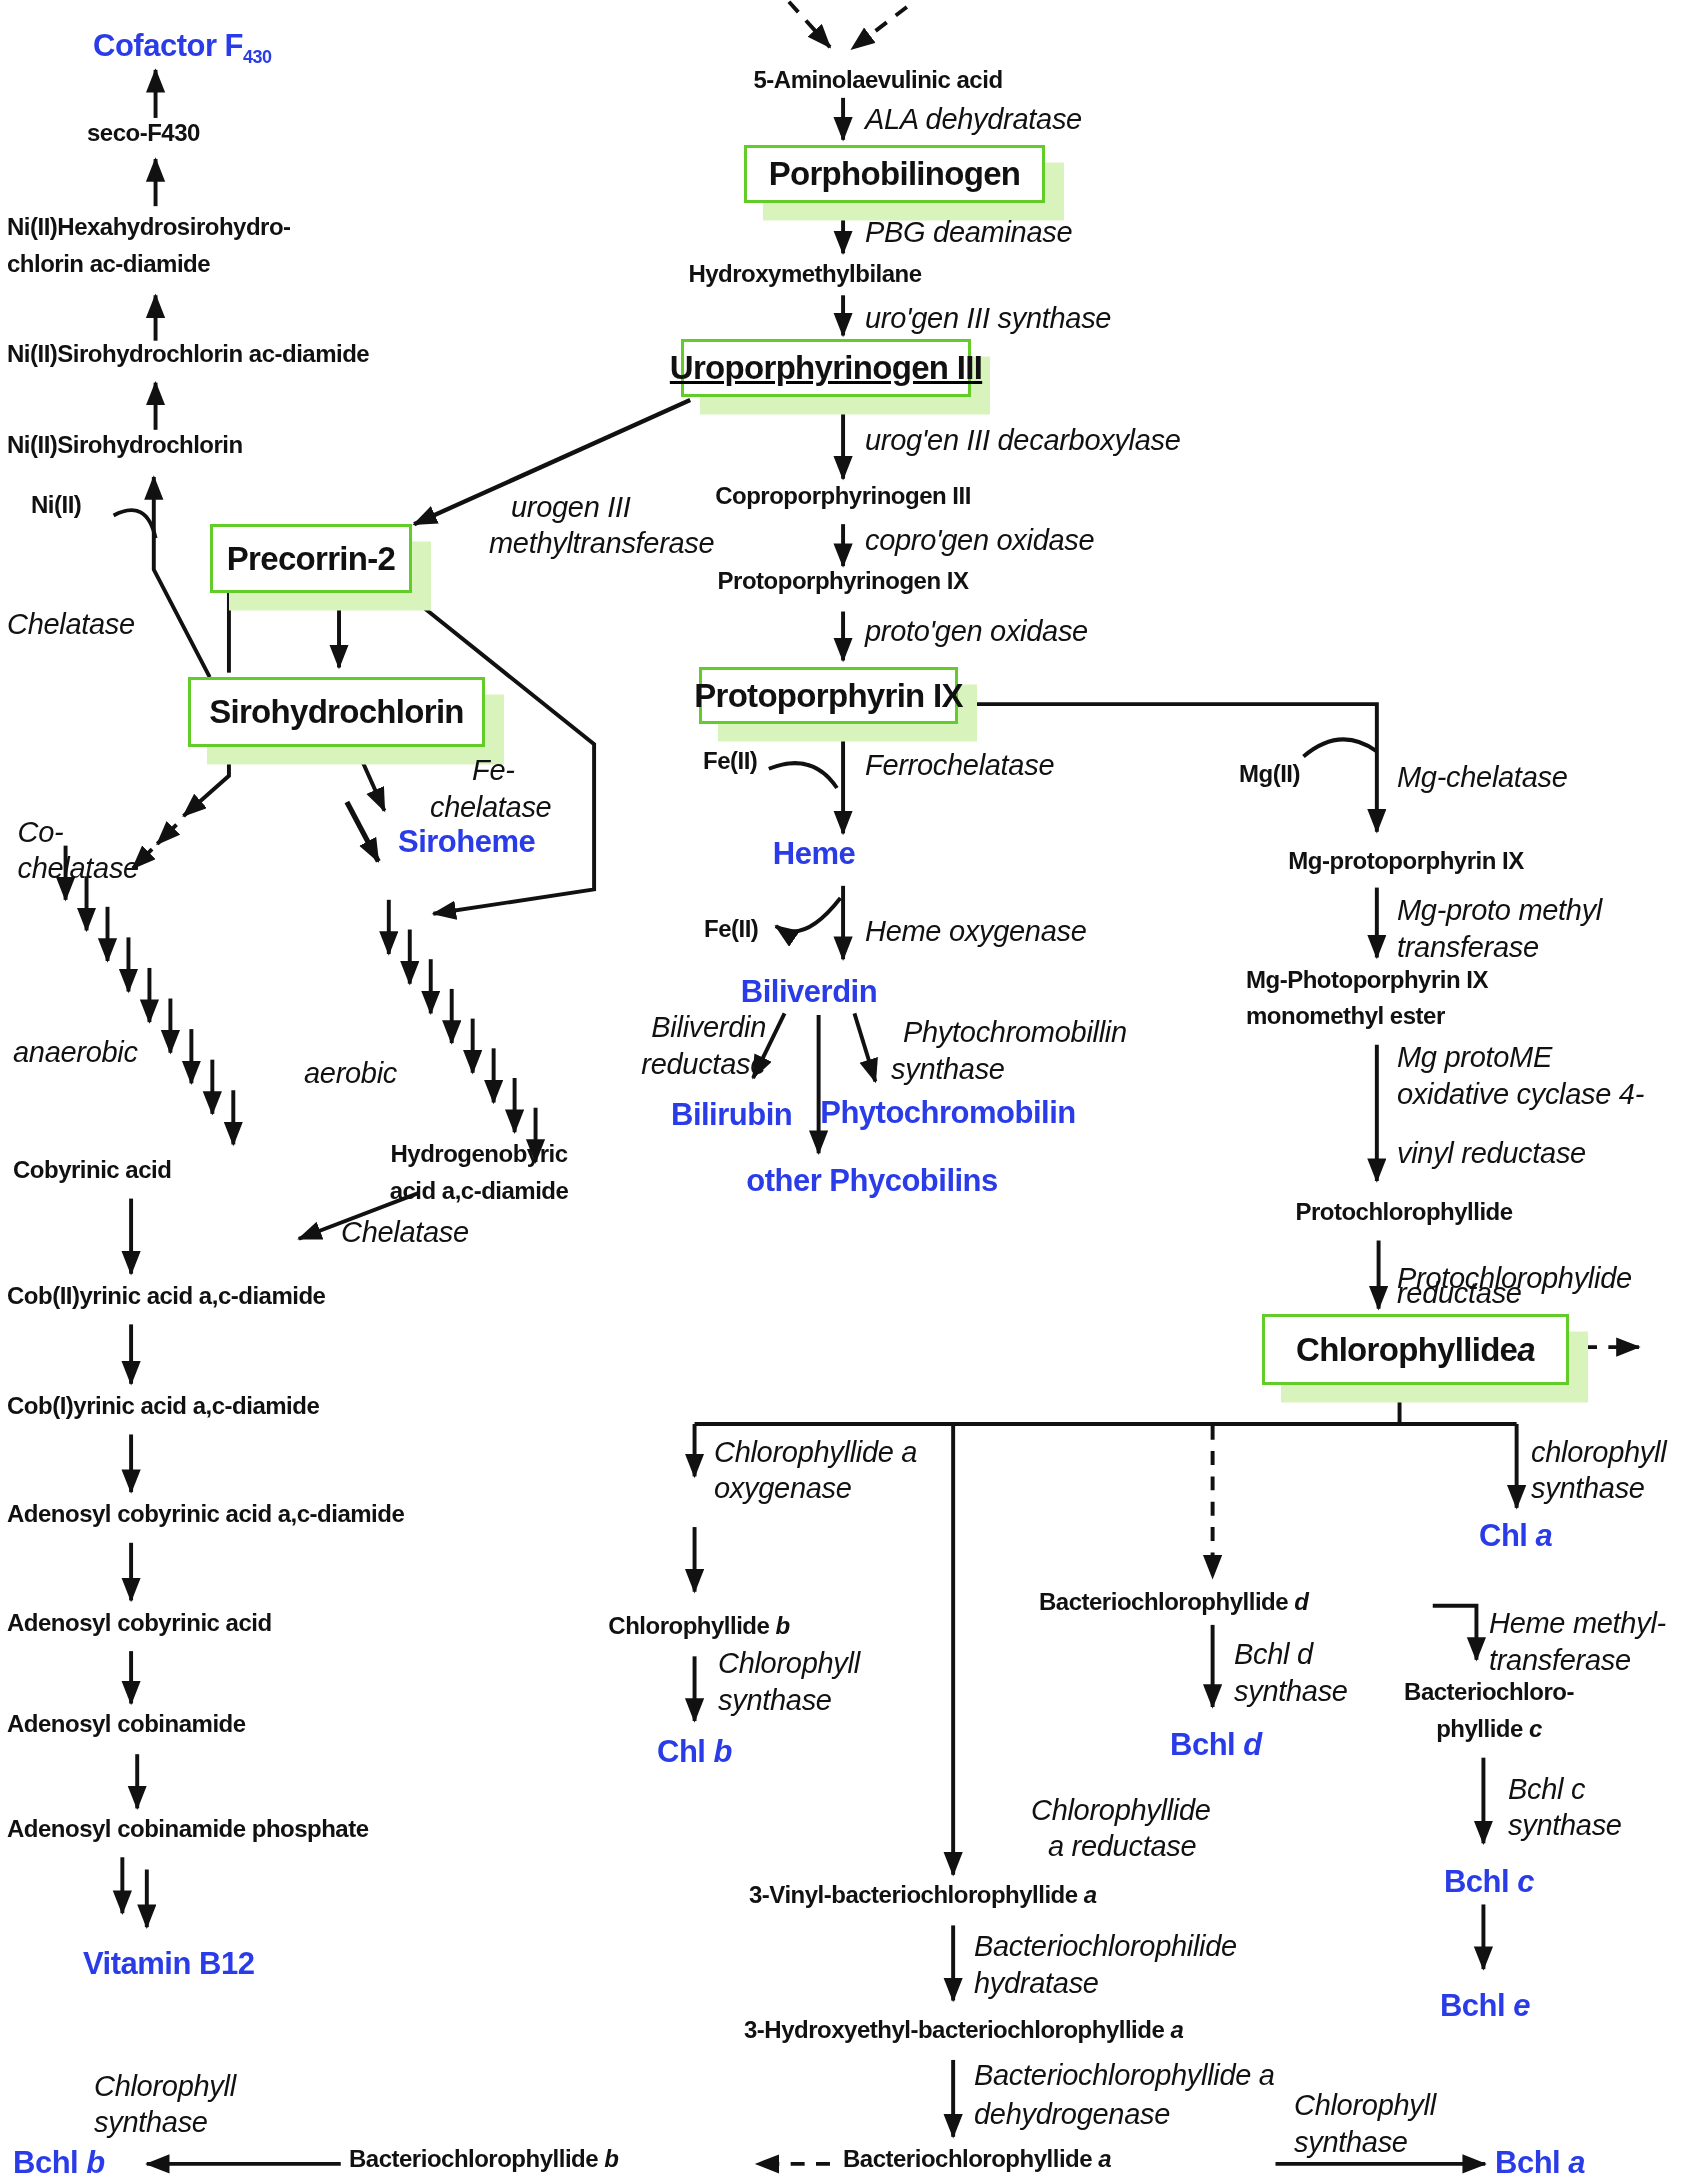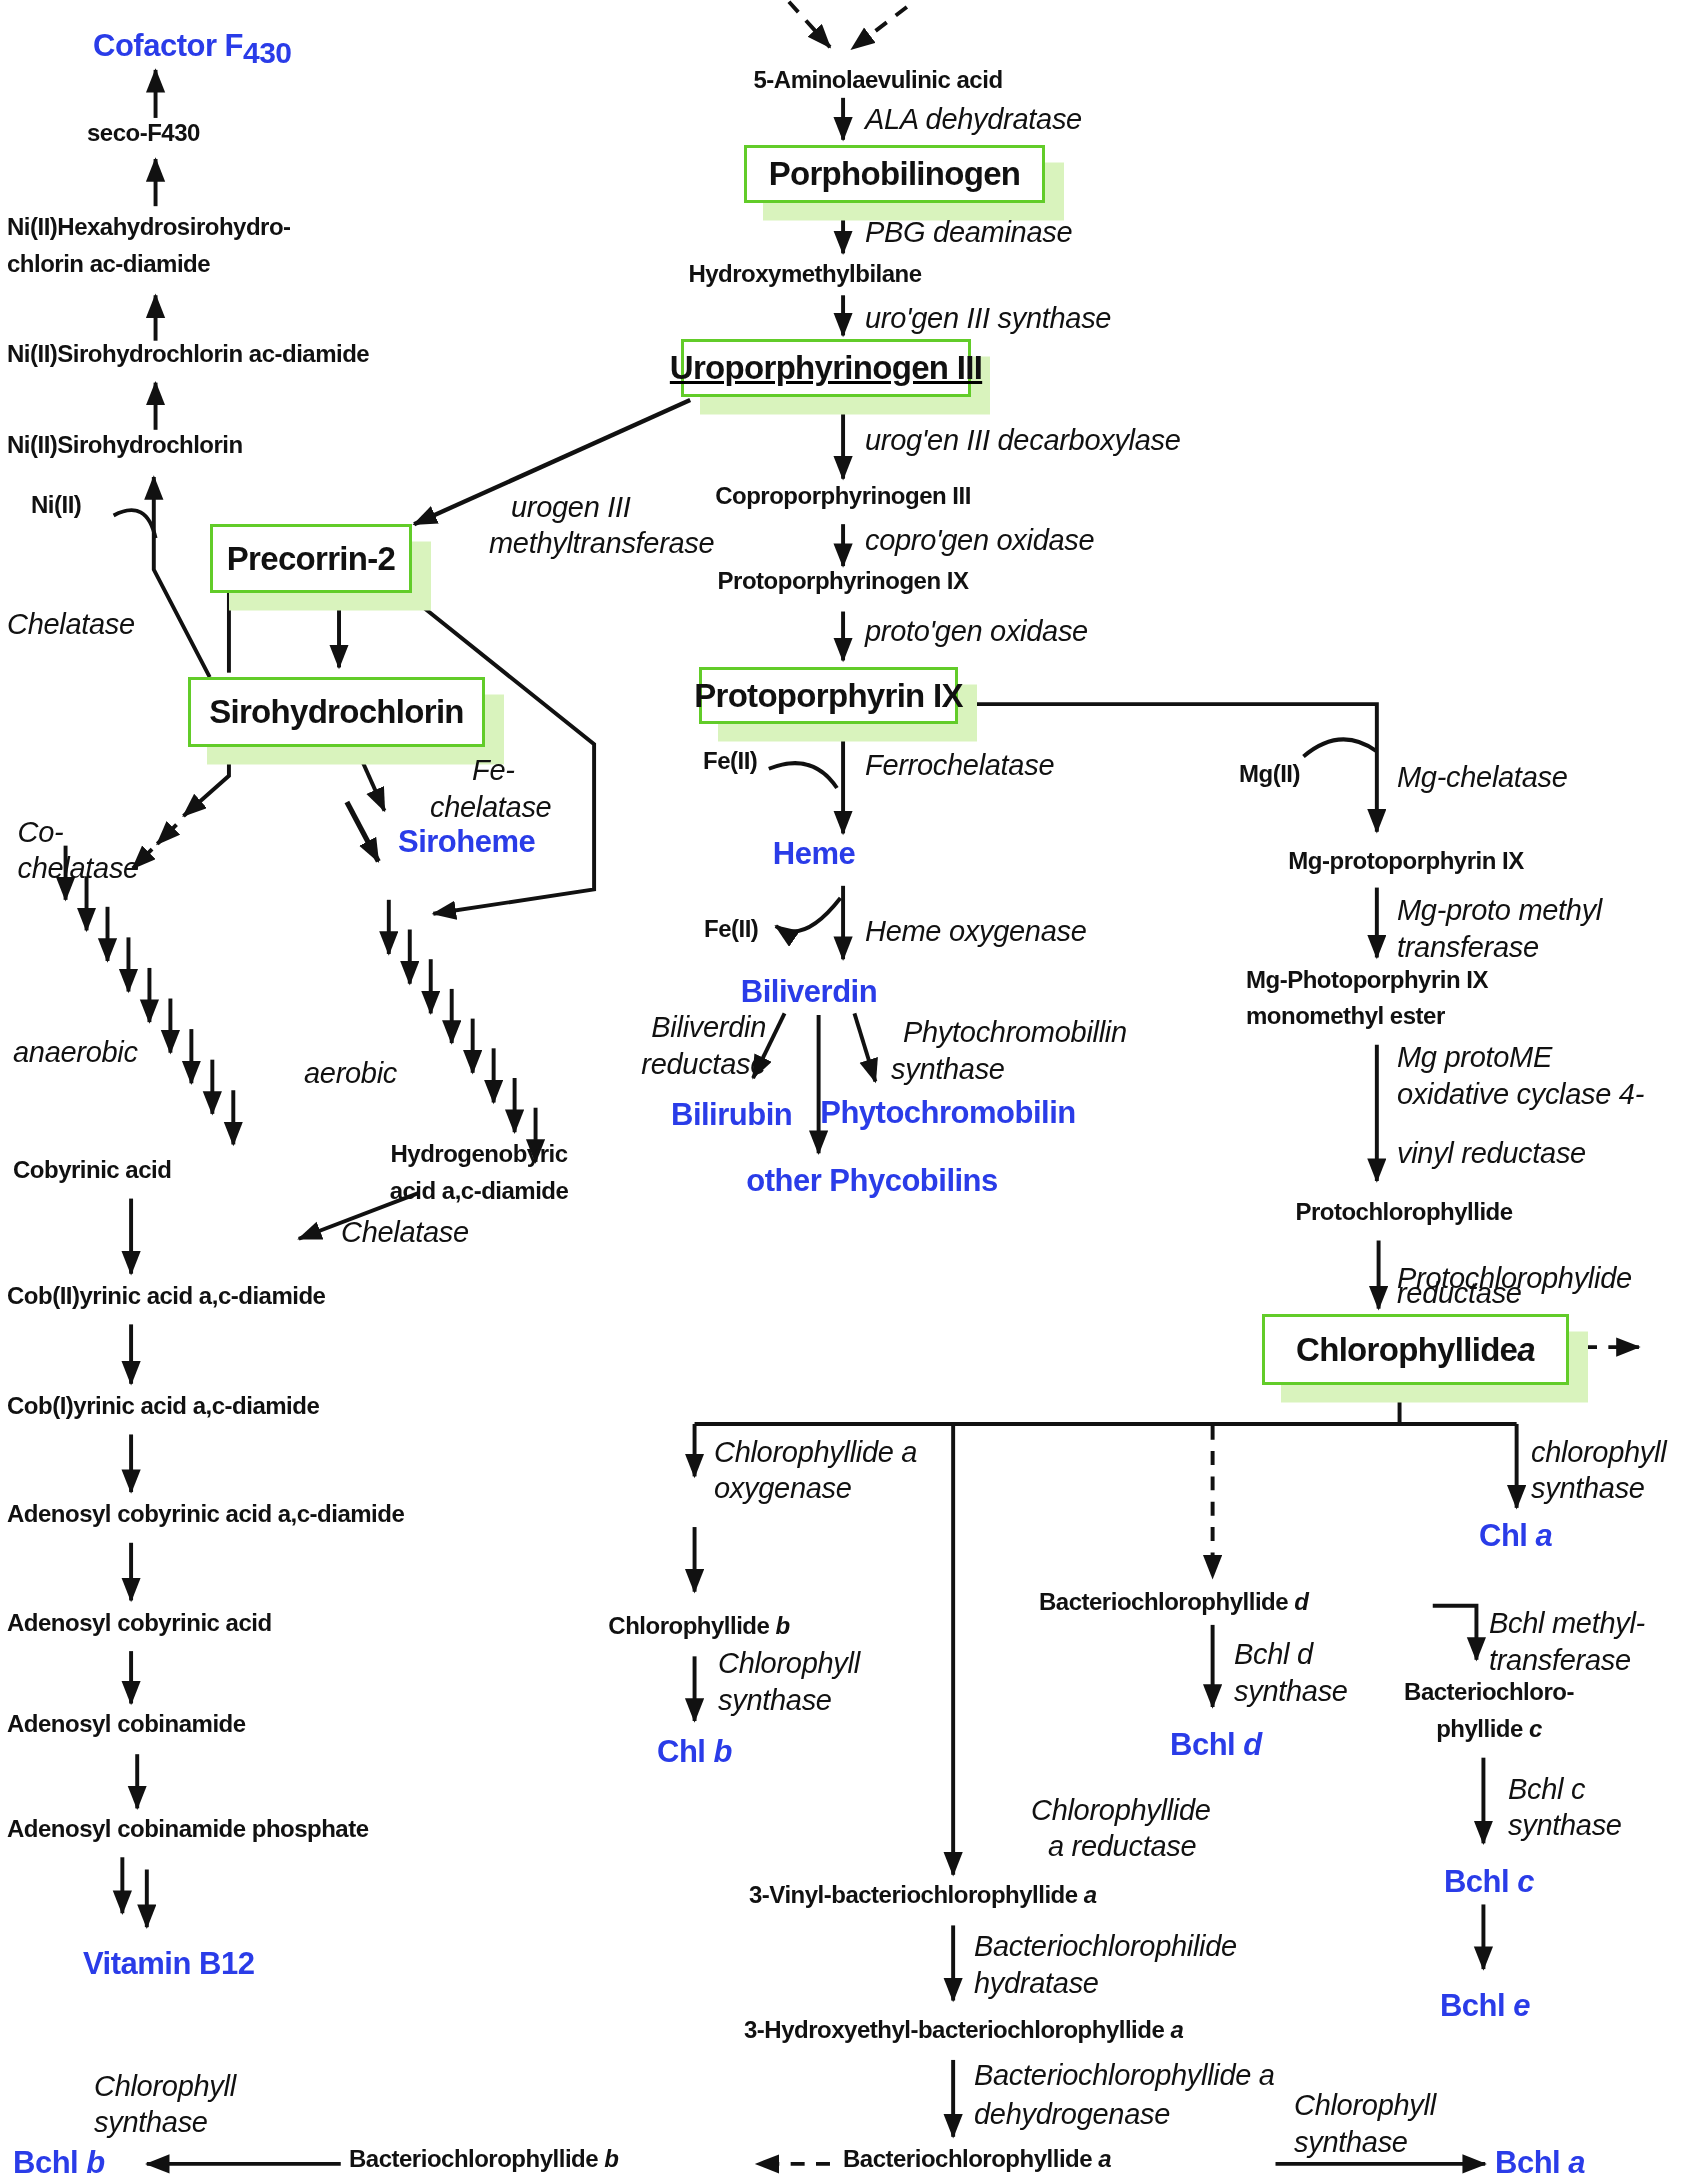--- a/index.html
+++ b/index.html
@@ -9,21 +9,21 @@
   .node{position:absolute;white-space:nowrap;z-index:3;line-height:1;}
   .met {font-weight:700;font-size:24px;color:#111;letter-spacing:-0.5px;}
   .prod{font-weight:700;font-size:31px;letter-spacing:-0.5px;}
   .enz {font-style:italic;font-size:29px;color:#111;letter-spacing:-0.3px;}
   .anchor-c{transform:translateX(-50%);}
   .anchor-r{transform:translateX(-100%);}
   .gbox{position:absolute;z-index:2;background:#fff;border:3.5px solid #62cc29;
         display:flex;align-items:center;justify-content:center;}
   .gbox .boxlab{font-weight:700;font-size:33px;color:#111;letter-spacing:-0.7px;white-space:nowrap;}
   .node i, .gbox i{font-style:italic;}
-  .node sub{font-size:30px;}
+  .node sub{font-size:18px;}
 </style>
 </head>
 <body>
 
 <div id="canvas">
   <svg id="edges" width="1701" height="2184" viewBox="0 0 1947 2500" xmlns="http://www.w3.org/2000/svg">
     <defs>
       <marker id="arrowhead" markerUnits="userSpaceOnUse" markerWidth="30" markerHeight="26" refX="26" refY="11" orient="auto">
         <path d="M0,0 L28,11 L0,22 Z" fill="#111"></path>
       </marker>
@@ -196,21 +196,21 @@
     <div class="node enz" style="left: 1531px; top: 1438px;"><span>chlorophyll</span></div>
     <div class="node enz" style="left: 1531px; top: 1474px;"><span>synthase</span></div>
     <div class="node prod" style="left: 1479px; top: 1520px; color: rgb(42, 60, 232);"><span>Chl </span><i>a</i></div>
     <div class="node enz" style="left: 714px; top: 1438px;"><span>Chlorophyllide a</span></div>
     <div class="node enz" style="left: 714px; top: 1474px;"><span>oxygenase</span></div>
     <div class="node met anchor-c" style="left: 699px; top: 1614px;"><span>Chlorophyllide </span><i>b</i></div>
     <div class="node enz" style="left: 718px; top: 1649px;"><span>Chlorophyll</span></div>
     <div class="node enz" style="left: 718px; top: 1686px;"><span>synthase</span></div>
     <div class="node prod" style="left: 657px; top: 1736px; color: rgb(42, 60, 232);"><span>Chl </span><i>b</i></div>
     <div class="node met" style="left: 1039px; top: 1590px;"><span>Bacteriochlorophyllide </span><i>d</i></div>
-    <div class="node enz" style="left: 1489px; top: 1609px;"><span>Bchl methyl-</span></div>
+    <div class="node enz" style="left: 1489px; top: 1609px;"><span>Heme methyl-</span></div>
     <div class="node enz" style="left: 1489px; top: 1646px;"><span>transferase</span></div>
     <div class="node enz" style="left: 1234px; top: 1640px;"><span>Bchl d</span></div>
     <div class="node enz" style="left: 1234px; top: 1677px;"><span>synthase</span></div>
     <div class="node met anchor-c" style="left: 1489px; top: 1680px;"><span>Bacteriochloro-</span></div>
     <div class="node met anchor-c" style="left: 1489px; top: 1717px;"><span>phyllide </span><i>c</i></div>
     <div class="node prod" style="left: 1170px; top: 1729px; color: rgb(42, 60, 232);"><span>Bchl </span><i>d</i></div>
     <div class="node enz" style="left: 1508px; top: 1775px;"><span>Bchl c</span></div>
     <div class="node enz" style="left: 1508px; top: 1811px;"><span>synthase</span></div>
     <div class="node prod anchor-c" style="left: 1489px; top: 1866px; color: rgb(42, 60, 232);"><span>Bchl </span><i>c</i></div>
     <div class="node prod anchor-c" style="left: 1485px; top: 1990px; color: rgb(42, 60, 232);"><span>Bchl </span><i>e</i></div>

